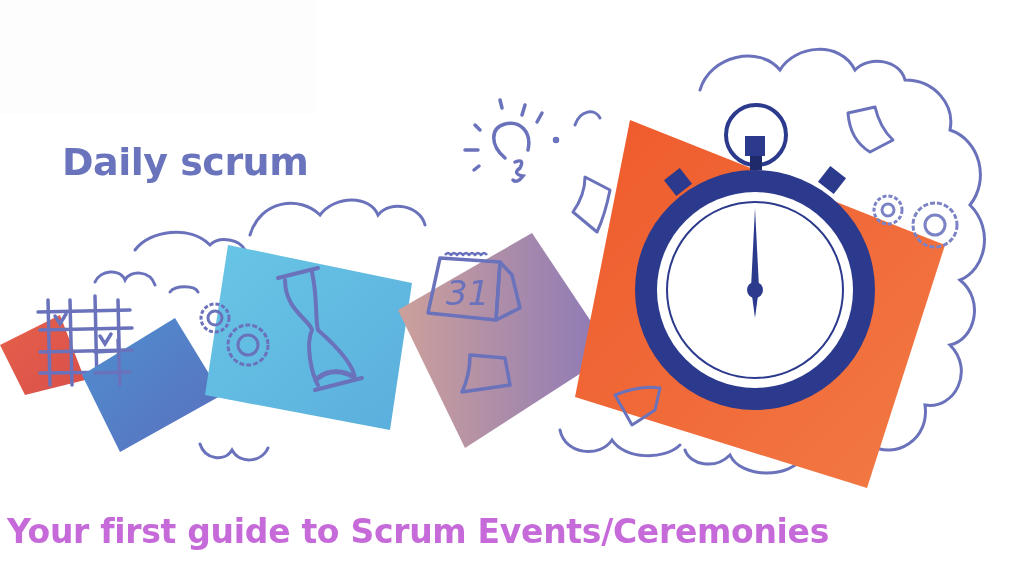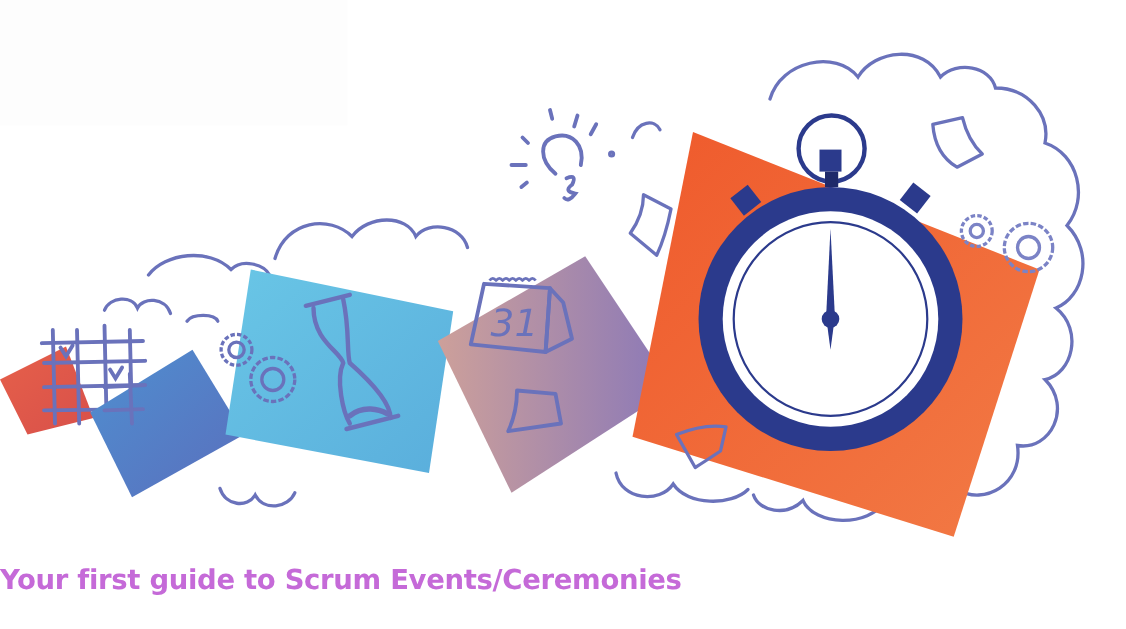--- a/index.html
+++ b/index.html
@@ -5,23 +5,23 @@
   html, body { margin: 0; padding: 0; background: #ffffff; }
   body { width: 1024px; height: 572px; overflow: hidden; position: relative; font-family: "DejaVu Sans", sans-serif; }
   .stage { position: absolute; left: 0; top: 0; width: 1024px; height: 572px; }
   .blank-patch { position: absolute; left: 0; top: 0; width: 316px; height: 114px; background: #fdfdfd; }
   .heading {
     position: absolute; left: 62px; top: 140px;
     font-family: "DejaVu Sans", sans-serif; font-weight: bold;
     font-size: 38px; color: #6a74bd; letter-spacing: -0.5px;
   }
   .caption {
-    position: absolute; left: 0; width: 836px; top: 512px; text-align: left;
+    position: absolute; left: 0; width: 836px; top: 512px; text-align: center;
     font-family: "DejaVu Sans", sans-serif; font-weight: bold;
-    font-size: 25px; color: #c56ad8; letter-spacing: -0.3px;
+    font-size: 33px; color: #c56ad8; letter-spacing: -0.3px;
   }
   svg { position: absolute; left: 0; top: 0; }
 </style>
 </head>
 <body>
 
 <div class="stage">
   <div class="blank-patch"></div>
 
   <svg width="1024" height="572" viewBox="0 0 1024 572">
@@ -144,14 +144,15 @@
       <rect x="668" y="172" width="20" height="20" fill="#2b3a8c" transform="rotate(-38 678 182)"></rect>
       <rect x="822" y="170" width="20" height="20" fill="#2b3a8c" transform="rotate(38 832 180)"></rect>
       <circle cx="755" cy="290" r="120" fill="#2b3a8c"></circle>
       <circle cx="755" cy="290" r="98" fill="#ffffff"></circle>
       <circle cx="755" cy="290" r="88" fill="none" stroke="#2b3a8c" stroke-width="2"></circle>
       <polygon points="755,208 759,288 755,318 751,288" fill="#2b3a8c"></polygon>
       <circle cx="755" cy="290" r="8" fill="#2b3a8c"></circle>
     </g>
   </svg>
 
+  <div class="heading">Daily scrum</div>
   <div class="caption">Your first guide to Scrum Events/Ceremonies</div>
 </div>
 
 </body></html>

